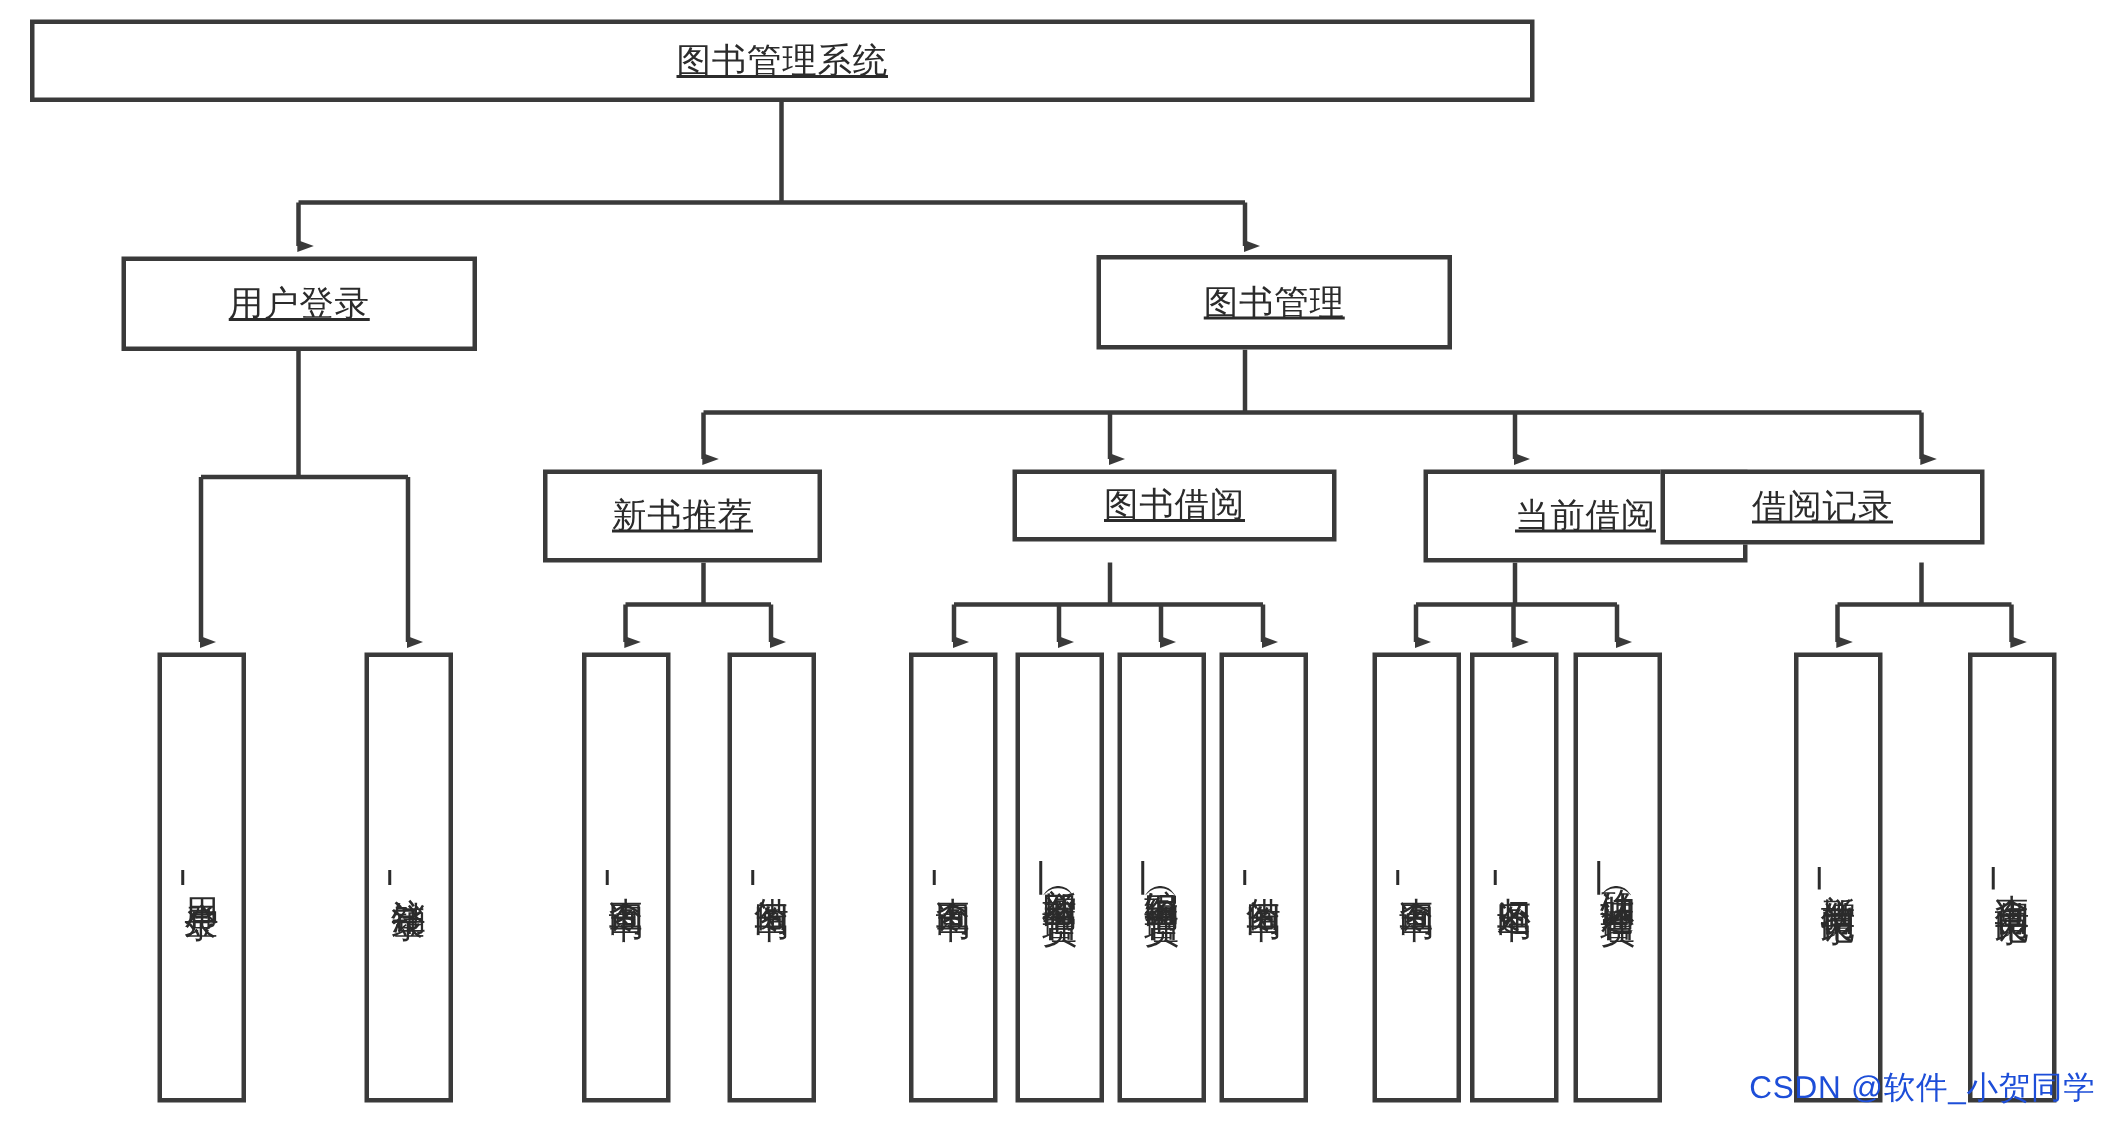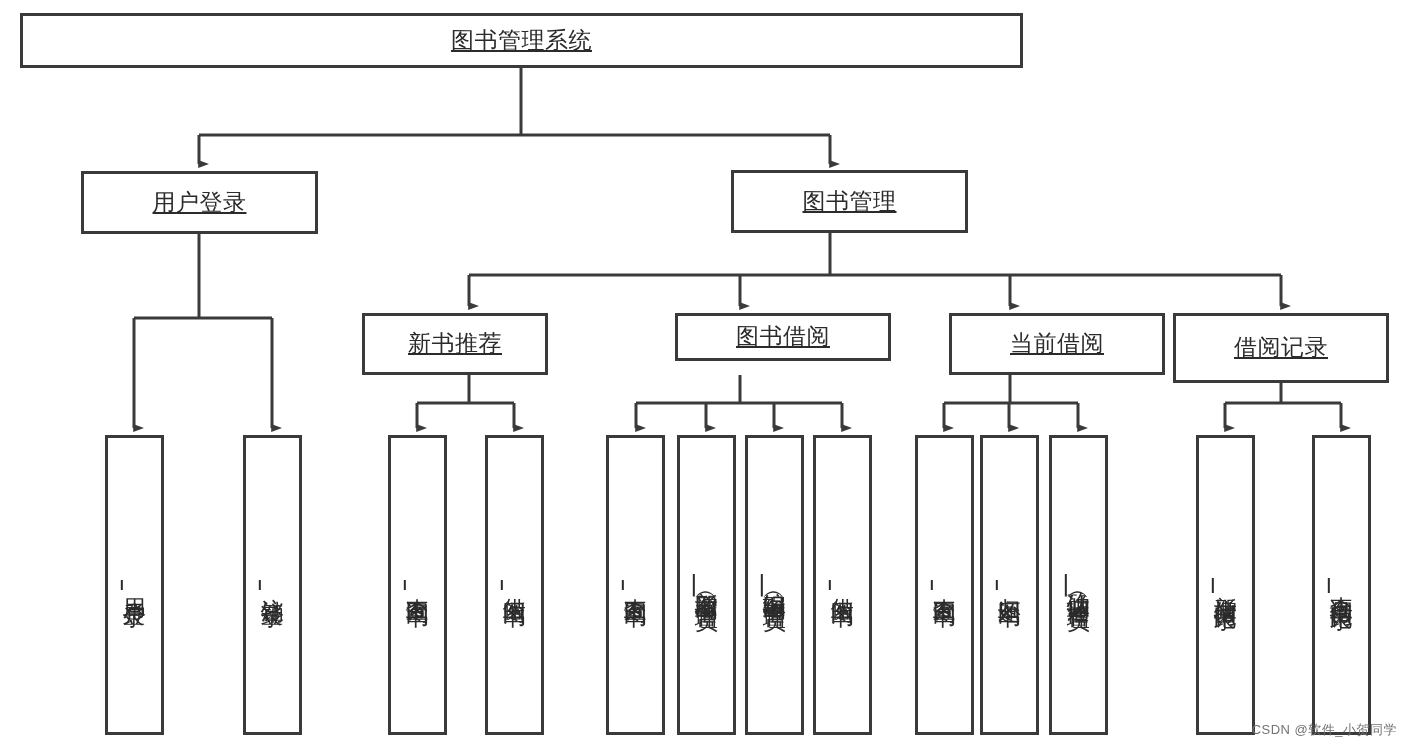--- a/index.html
+++ b/index.html
@@ -53,22 +53,22 @@
     left: 0;
     top: 0;
     width: 1405px;
     height: 747px;
     pointer-events: none;
   }
   #watermark {
     position: absolute;
     right: 8px;
     bottom: 8px;
-    font-size: 13px;
-    color: #737373;
+    font-size: 21px;
+    color: #1d4ed8;
     letter-spacing: 0.5px;
     white-space: nowrap;
   }
 </style>
 </head>
 <body>
 
 <div id="diagram-root">
 
   <svg id="edges" viewBox="0 0 1405 747">
@@ -134,21 +134,21 @@
 
   <div class="node horizontal" style="left:362px; top:313px; width:186px; height:62px;">
     <span class="label">新书推荐</span>
   </div>
   <div class="node horizontal" style="left:632px; top:313px; width:216px; height:48px;margin-left:43px;">
     <span class="label">图书借阅</span>
   </div>
   <div class="node horizontal" style="left:902px; top:313px; width:216px; height:62px;margin-left:47px;">
     <span class="label">当前借阅</span>
   </div>
-  <div class="node horizontal" style="left:1173px; top:313px; width:216px; height:70px;">
+  <div class="node horizontal" style="left:1107px; top:313px; width:216px; height:50px;">
     <span class="label">借阅记录</span>
   </div>
 
   <div class="node vertical" style="left:105px; top:435px; width:59px; height:300px;">
     <span class="label">用户登录</span>
   </div>
   <div class="node vertical" style="left:243px; top:435px; width:59px; height:300px;">
     <span class="label">注销登录</span>
   </div>
 

